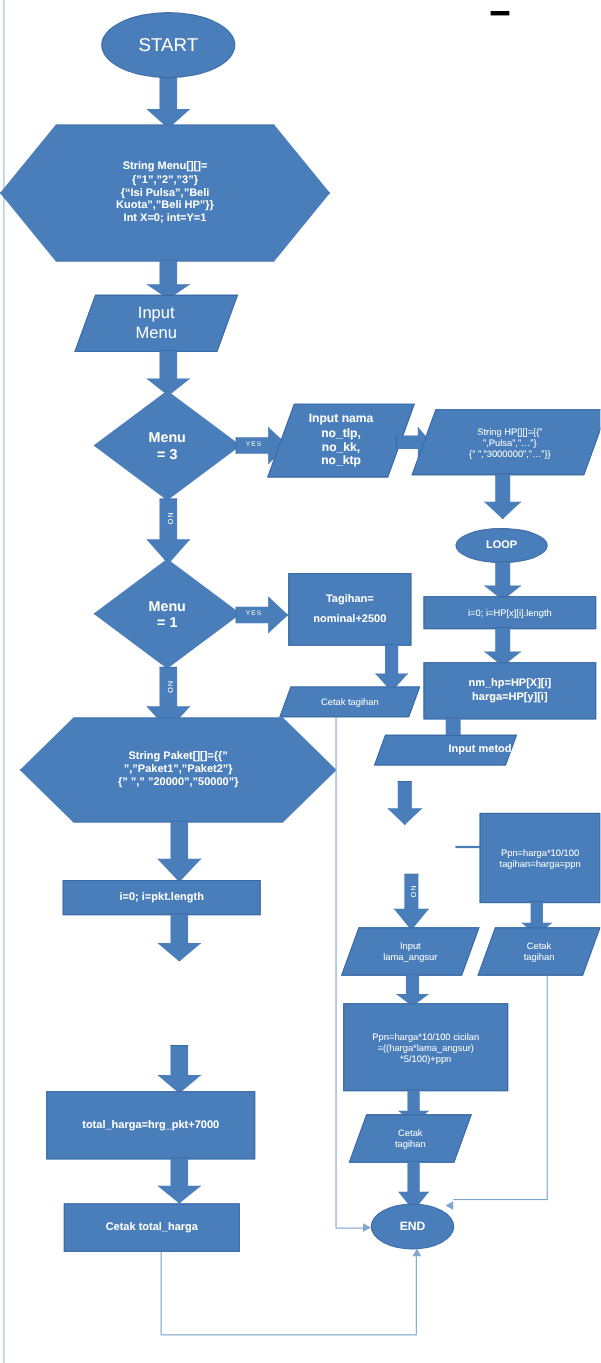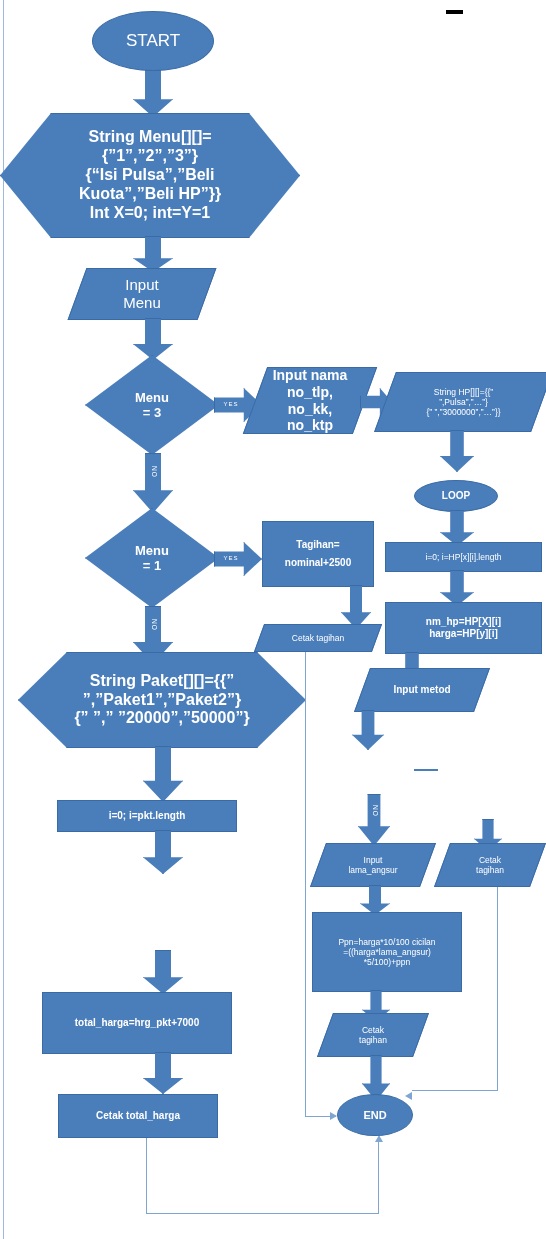--- a/index.html
+++ b/index.html
@@ -105,24 +105,24 @@
   .tip{position:absolute;width:0;height:0;}
   .tip-left{border-top:4px solid transparent;border-bottom:4px solid transparent;border-right:7px solid #7fa6d0;}
   .tip-right{border-top:4px solid transparent;border-bottom:4px solid transparent;border-left:7px solid #7fa6d0;}
   .tip-up{border-left:4px solid transparent;border-right:4px solid transparent;border-bottom:7px solid #7fa6d0;}
 
   .page-border-left{position:absolute;left:3px;top:0;width:1px;height:1239px;background:#9db9dc;}
   .dash-mark{position:absolute;background:#000000;}
 
   
   .t-start{font-size:17px;font-weight:normal;}
-  .t-hexa{font-size:16px;font-weight:bold;}
+  .t-hexa{font-size:10px;font-weight:bold;}
   .t-input{font-size:15px;font-weight:normal;}
   .t-diamond{font-size:13px;font-weight:bold;}
-  .t-small-bold{font-size:14px;font-weight:bold;}
+  .t-small-bold{font-size:11px;font-weight:bold;}
   .t-proc{font-size:10px;font-weight:bold;}
   .t-thin{font-size:8.5px;font-weight:normal;}
   .t-thin9{font-size:9px;font-weight:normal;}
   .t-loop{font-size:10px;font-weight:bold;}
   .t-end{font-size:11px;font-weight:bold;}
   .gap{height:6px;}
 </style>
 </head>
 <body>
 
@@ -260,32 +260,36 @@
 
   <div class="arrow-down" style="left:440px;top:570px;width:32px;height:34px;"></div>
 
   <div class="node rect t-proc" style="left:385px;top:602px;width:157px;height:52px;">
     <span class="ln">nm_hp=HP[X][i]</span>
     <span class="ln">harga=HP[y][i]</span>
   </div>
 
   <div class="arrow-down" style="left:395px;top:652px;width:32px;height:34px;"></div>
 
-  <div class="node para t-proc" style="left:362px;top:668px;width:120px;height:44px;">
+  <div class="node para t-proc" style="left:345px;top:668px;width:120px;height:28px;text-align:right;">
     <div class="pshape"></div>
     <div class="ptext">
       <span class="ln">Input metod</span>
     </div>
   </div>
 
   <div class="arrow-down" style="left:352px;top:710px;width:30px;height:38px;"></div>
 
 
   <div class="ln-thick-h" style="left:414px;top:769px;width:24px;"></div>
 
+  <div class="node rect t-thin" style="left:436px;top:739px;width:110px;height:82px;">
+    <span class="ln">Ppn=harga*10/100</span>
+    <span class="ln">tagihan=harga=ppn</span>
+  </div>
 
   <div class="arrow-down" style="left:474px;top:819px;width:26px;height:30px;"></div>
 
   <div class="node para t-thin" style="left:442px;top:843px;width:96px;height:44px;">
     <div class="pshape"></div>
     <div class="ptext">
       <span class="ln">Cetak</span>
       <span class="ln">tagihan</span>
     </div>
   </div>

